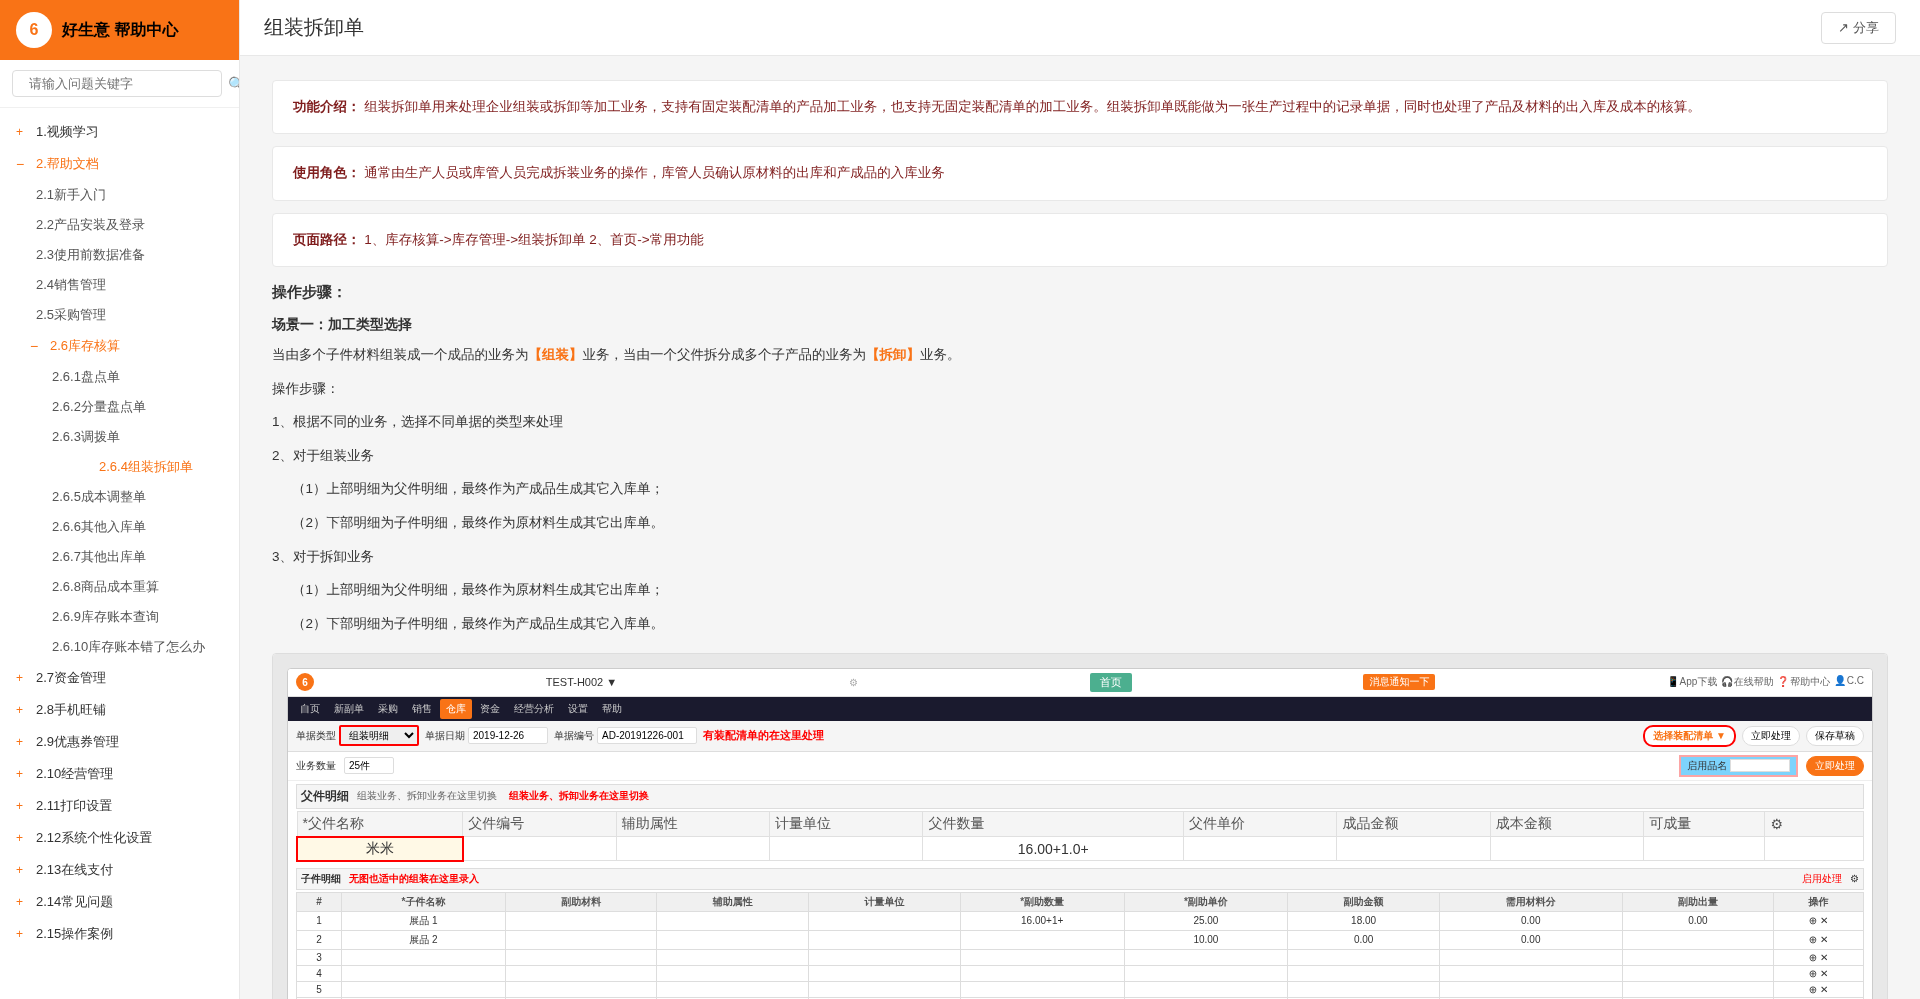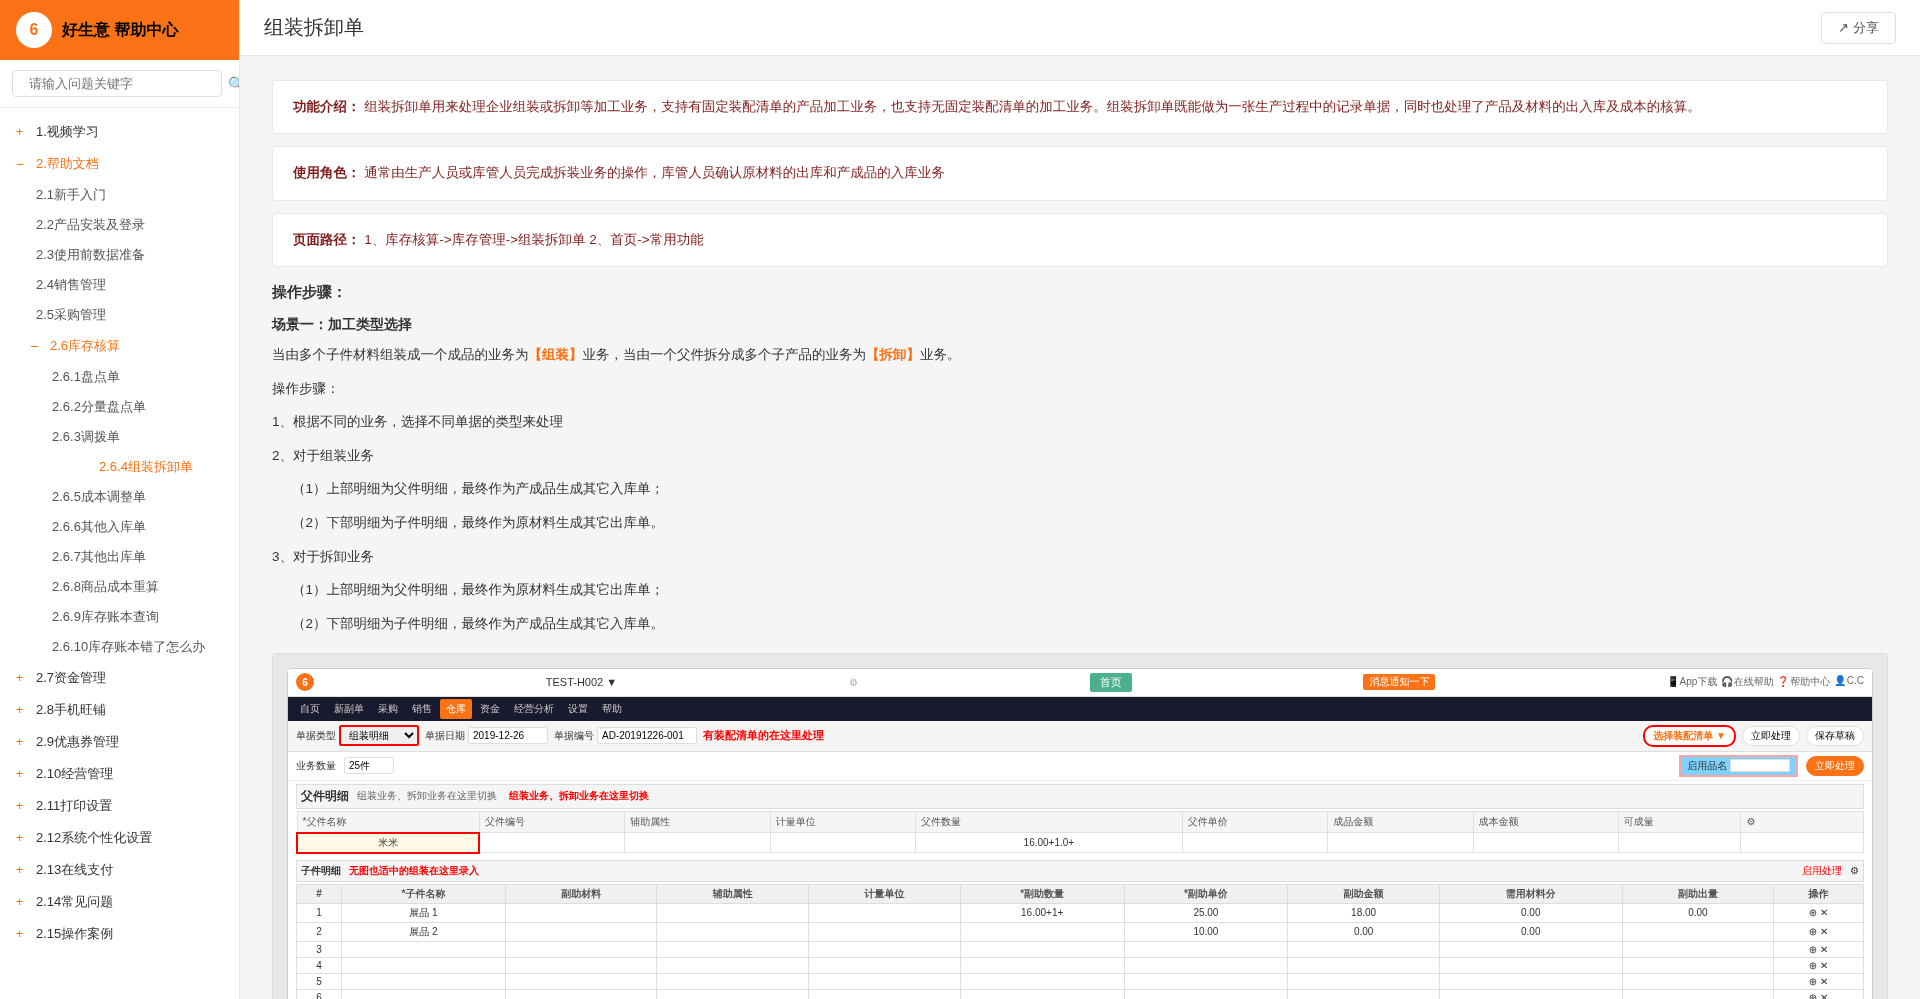--- a/index.html
+++ b/index.html
@@ -215,21 +215,21 @@
       display: flex;
       align-items: center;
       gap: 6px;
       flex-wrap: wrap;
     }
     .sim-btn { background:#fff; border:1px solid #ddd; padding:2px 8px; border-radius:10px; font-size:10px; cursor:pointer; }
     .sim-btn.orange { background:#f97316; color:#fff; border-color:#f97316; }
     .sim-field { display:flex; align-items:center; gap:3px; font-size:10px; }
     .sim-input { border:1px solid #ddd; padding:2px 4px; border-radius:2px; font-size:10px; width:80px; }
 
-    .sim-table { width:100%; border-collapse:collapse; font-size:10px; }
+    .sim-table { width:100%; border-collapse:collapse; font-size:14px; }
     .sim-table th { background:#f5f5f5; border:1px solid #e0e0e0; padding:3px 5px; text-align:left; color:#555; font-weight:normal; }
     .sim-table td { border:1px solid #e0e0e0; padding:2px 21px; color:#333;text-align:center; }
     .sim-table tr:nth-child(even) td { background:#fafafa; }
 
     
     .sim-sub-table { width:100%; border-collapse:collapse; font-size:10px; margin-top:2px; }
     .sim-sub-table th { background:#f0f0f0; border:1px solid #ddd; padding:2px 4px; text-align:center; color:#555; }
     .sim-sub-table td { border:1px solid #ddd; padding:2px 4px; color:#333; text-align:center; }
   </style>
 </head>

